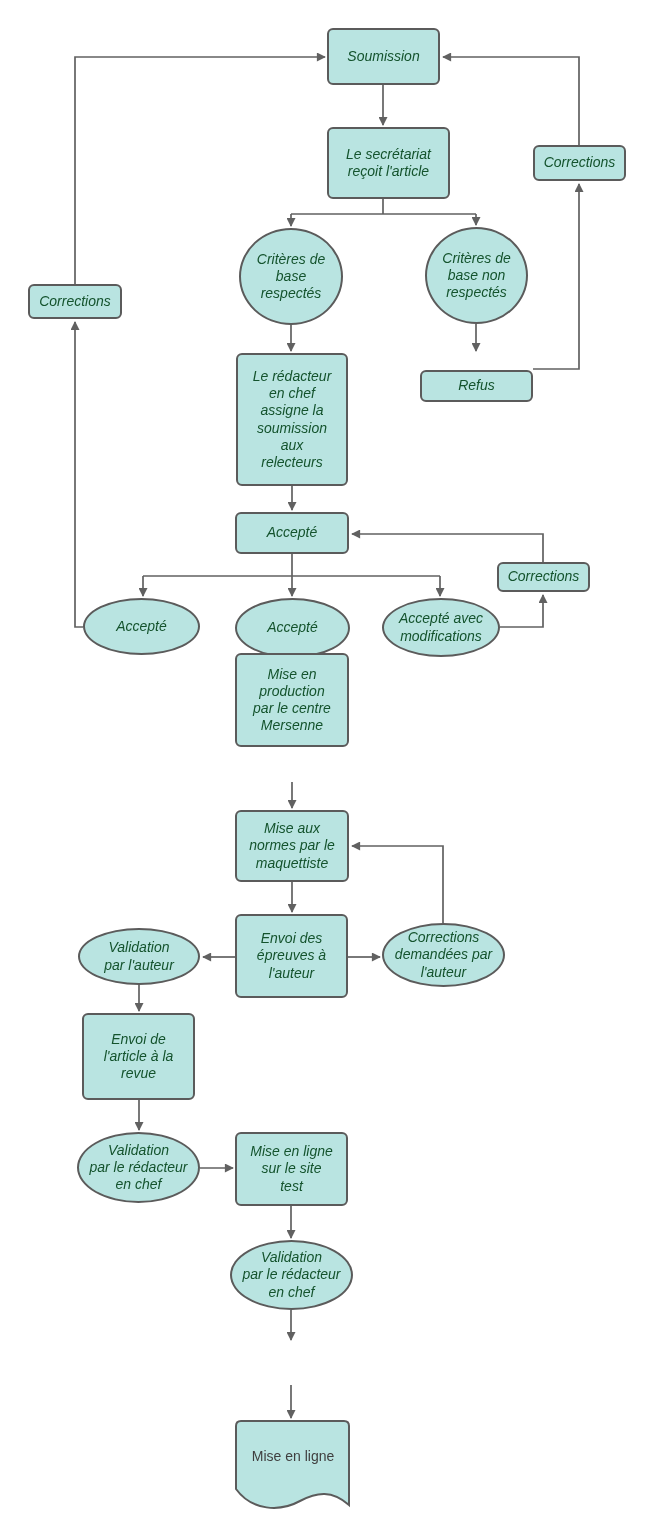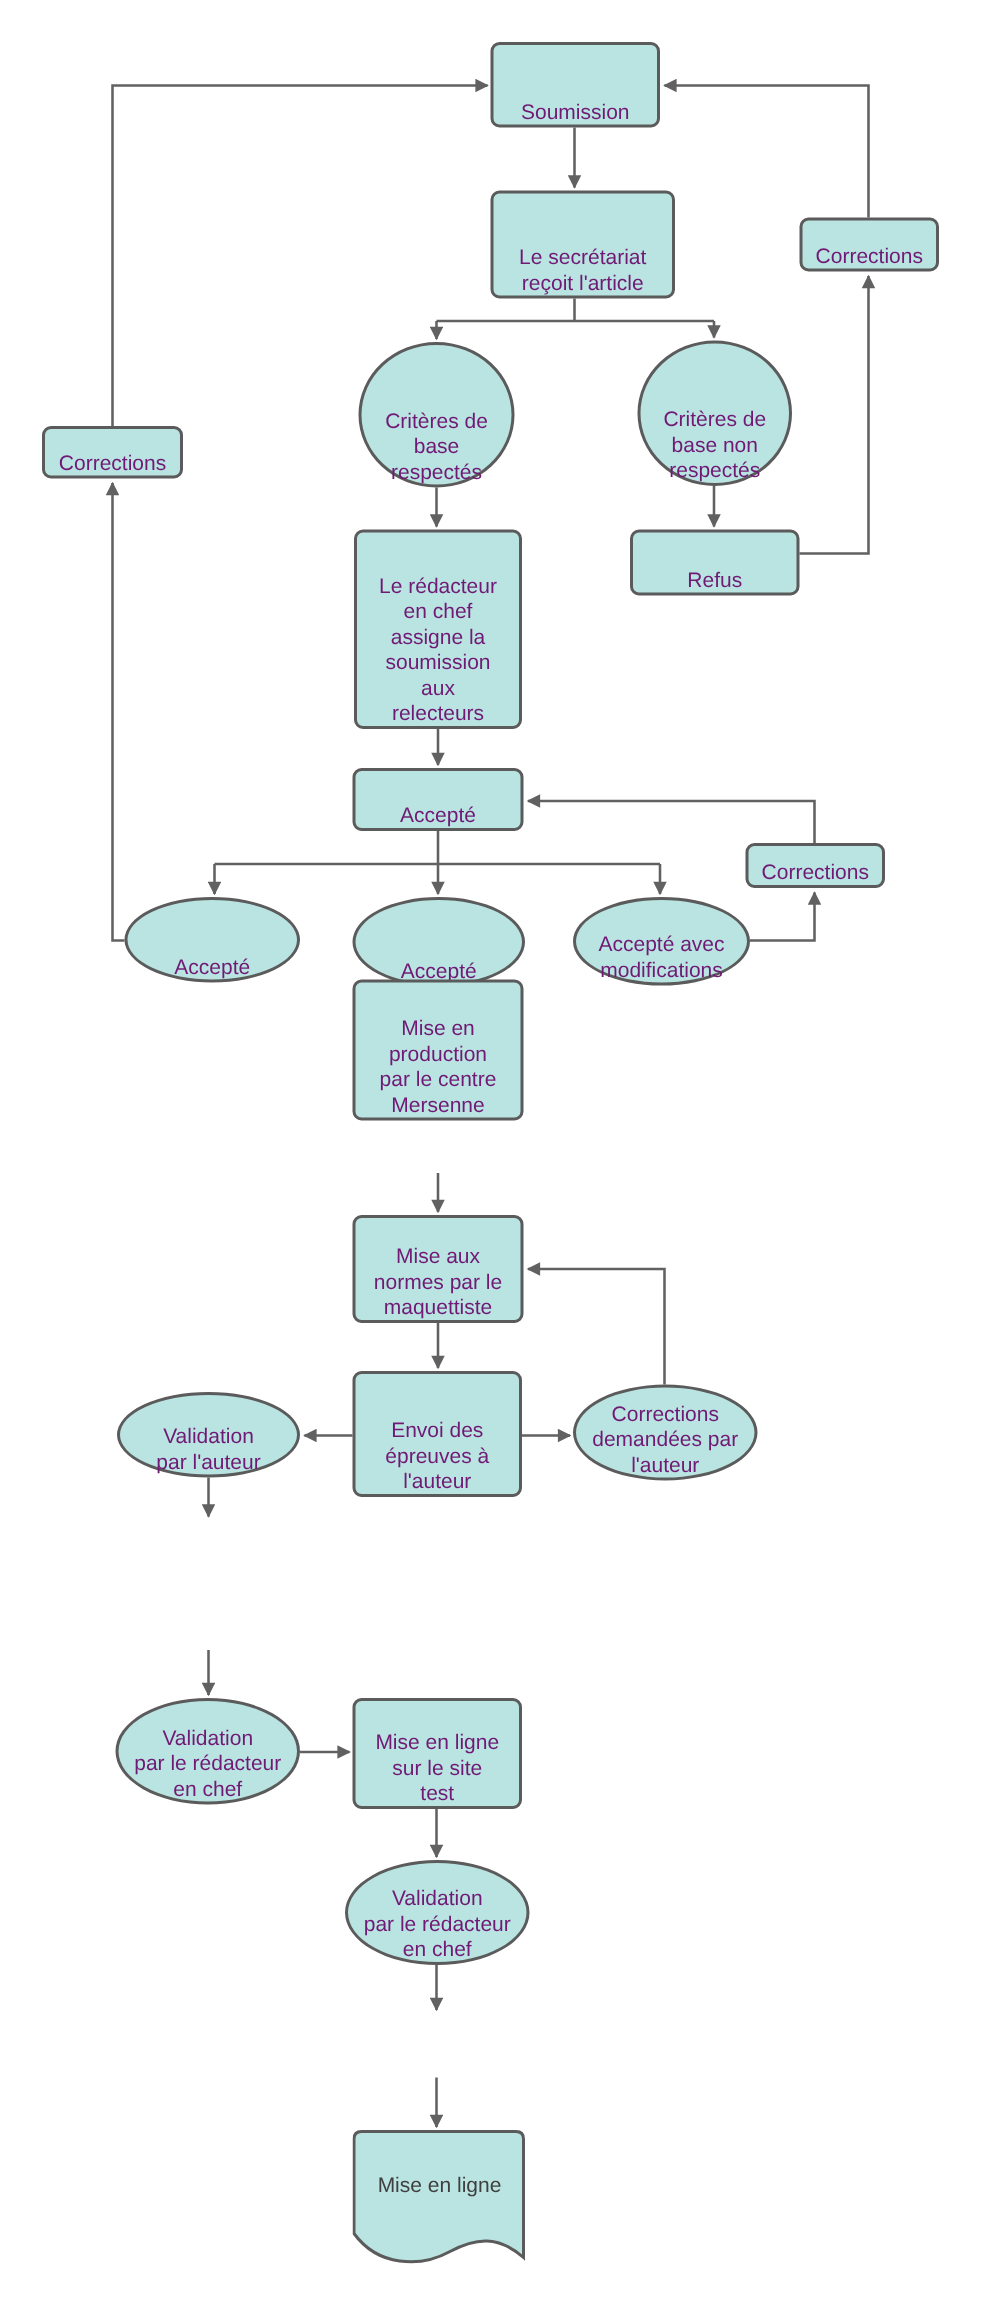--- a/index.html
+++ b/index.html
@@ -3,23 +3,23 @@
 <meta charset="utf-8">
 <style>
   html,body{margin:0;padding:0;background:#ffffff;}
   #canvas{
     position:relative;width:654px;height:1536px;background:#ffffff;overflow:hidden;
     font-family:"Liberation Sans", sans-serif;
   }
   #edges{position:absolute;left:0;top:0;z-index:1;}
   .node{
     position:absolute;z-index:2;box-sizing:border-box;
-    display:flex;align-items:flex-end;justify-content:center;text-align:center;
-    background:#b9e4e1;border:2px solid #5b5b5b;color:#701a75;
-    font-size:14px;line-height:1.22;
+    display:flex;align-items:center;justify-content:center;text-align:center;
+    background:#b9e4e1;border:2px solid #5b5b5b;color:#14532d;
+    font-size:14px;line-height:1.22;font-style:italic;
   }
   .rect{border-radius:6px;}
   .ellipse{border-radius:50%;}
   .lbl{white-space:pre-line;display:block;width:100%;}
   .doc-node{position:absolute;z-index:2;}
   .doc-node svg{position:absolute;left:0;top:0;}
   .doc-label{
     position:absolute;left:0;top:28px;width:100%;text-align:center;
     color:#3f3f3f;font-size:14px;z-index:3;white-space:pre-line;
   }
@@ -88,21 +88,21 @@
 base
 respectés</span>
   </div>
 
   <div class="node ellipse" style="left:425px;top:227px;width:103px;height:97px">
     <span class="lbl">Critères de
 base non
 respectés</span>
   </div>
 
-  <div class="node rect" style="left:420px;top:353px;width:113px;height:44px">
+  <div class="node rect" style="left:420px;top:370px;width:113px;height:32px">
     <span class="lbl">Refus</span>
   </div>
 
   <div class="node rect" style="left:28px;top:284px;width:94px;height:35px">
     <span class="lbl">Corrections</span>
   </div>
 
   <div class="node rect" style="left:236px;top:353px;width:112px;height:133px">
     <span class="lbl">Le rédacteur
 en chef
@@ -156,20 +156,25 @@
     <span class="lbl">Validation
 par l'auteur</span>
   </div>
 
   <div class="node ellipse" style="left:382px;top:923px;width:123px;height:64px">
     <span class="lbl">Corrections
 demandées par
 l'auteur</span>
   </div>
 
+  <div class="node rect" style="left:82px;top:1013px;width:113px;height:87px">
+    <span class="lbl">Envoi de
+l'article à la
+revue</span>
+  </div>
 
   <div class="node ellipse" style="left:77px;top:1132px;width:123px;height:71px">
     <span class="lbl">Validation
 par le rédacteur
 en chef</span>
   </div>
 
   <div class="node rect" style="left:235px;top:1132px;width:113px;height:74px">
     <span class="lbl">Mise en ligne
 sur le site

